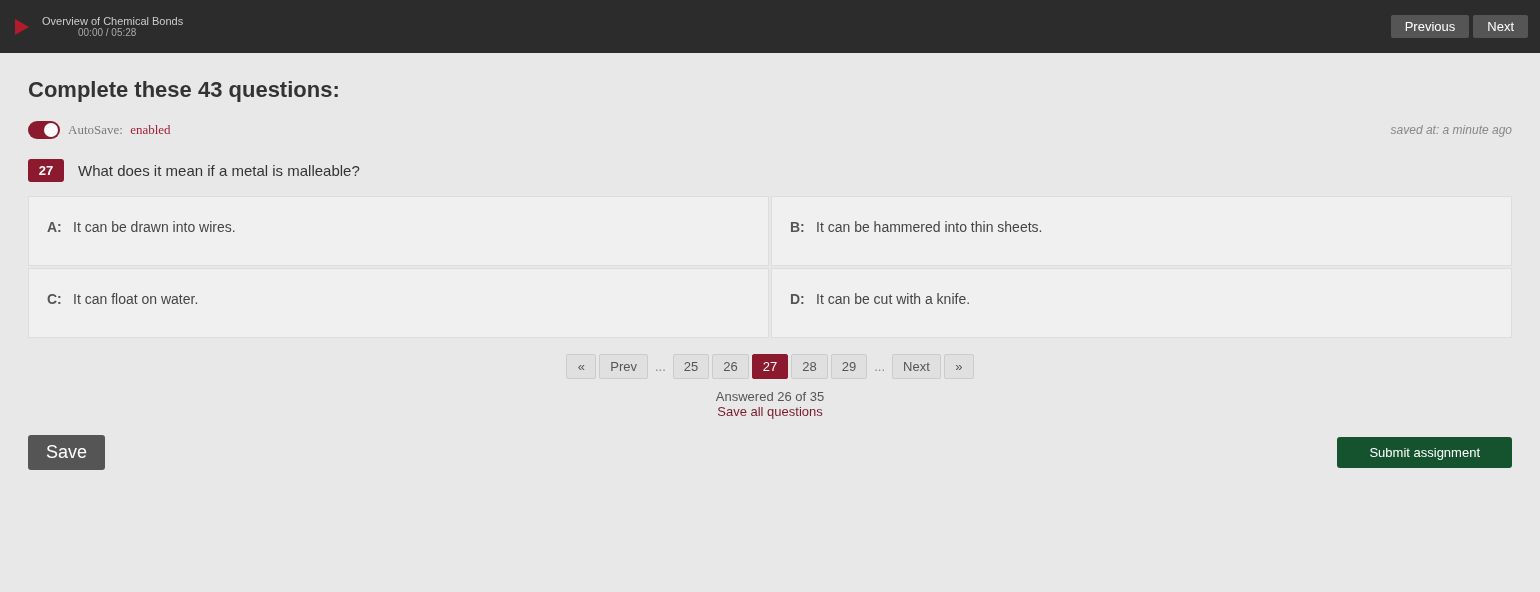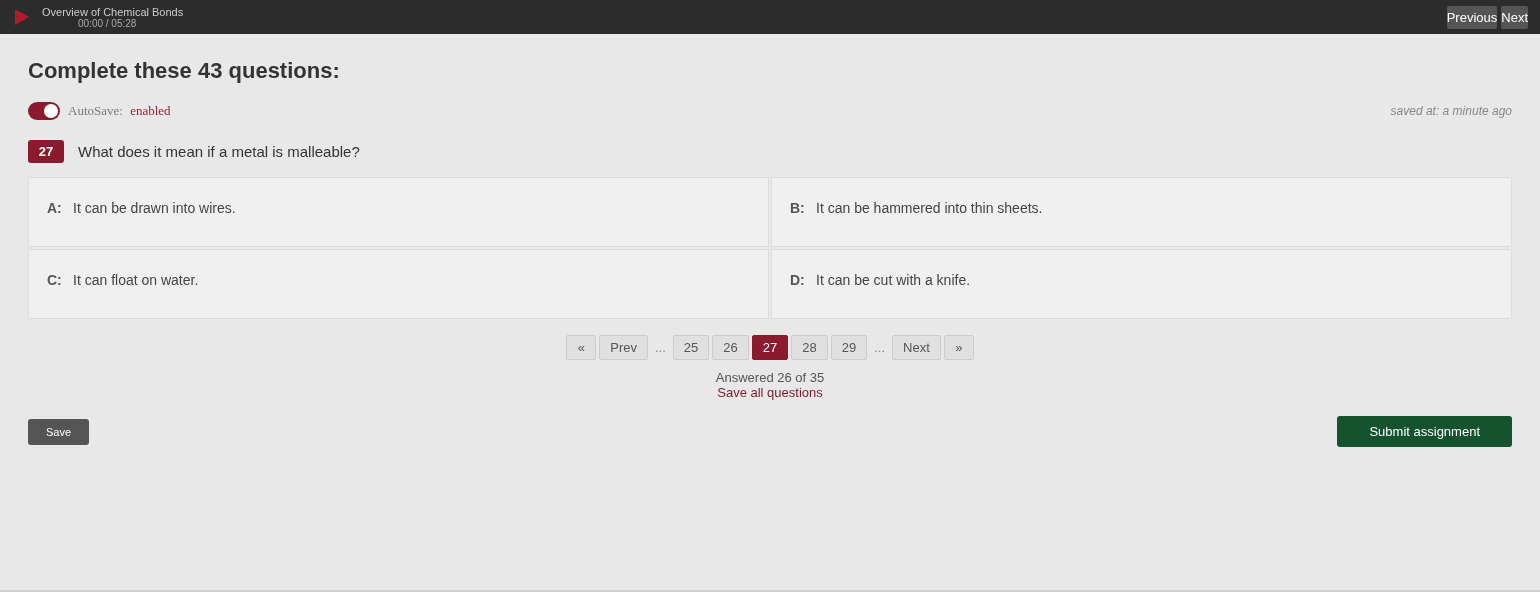--- a/index.html
+++ b/index.html
@@ -6,21 +6,21 @@
     body {
       font-family: Arial, sans-serif;
       background: #d0d0d0;
       width: 1540px;
       min-height: 592px;
       overflow: hidden;
     }
 
     .top-bar {
       background: #2c2c2c;
-      height: 34px;
+      height: 53px;
       display: flex;
       align-items: center;
       justify-content: space-between;
       padding: 0 12px;
     }
 
     .top-bar-left {
       display: flex;
       align-items: center;
       gap: 10px;
@@ -60,21 +60,21 @@
 
     .top-bar-right {
       display: flex;
       gap: 4px;
     }
 
     .nav-btn {
       background: #555;
       color: #fff;
       border: none;
-      padding: 4px 0;
+      padding: 4px 14px;
       font-size: 13px;
       cursor: pointer;
       border-radius: 2px;
     }
 
     .main-content {
       background: #e8e8e8;
       padding: 24px 28px 20px 28px;
       min-height: 556px;
     }
@@ -236,21 +236,21 @@
       justify-content: space-between;
       align-items: center;
       margin-top: 16px;
     }
 
     .save-btn {
       background: #555;
       color: white;
       border: none;
       padding: 7px 18px;
-      font-size: 11px;
+      font-size: 18px;
       cursor: pointer;
       border-radius: 3px;
       text-align: center;
     }
 
     .submit-btn {
       background: #14532d;
       color: white;
       border: none;
       padding: 8px 32px;

